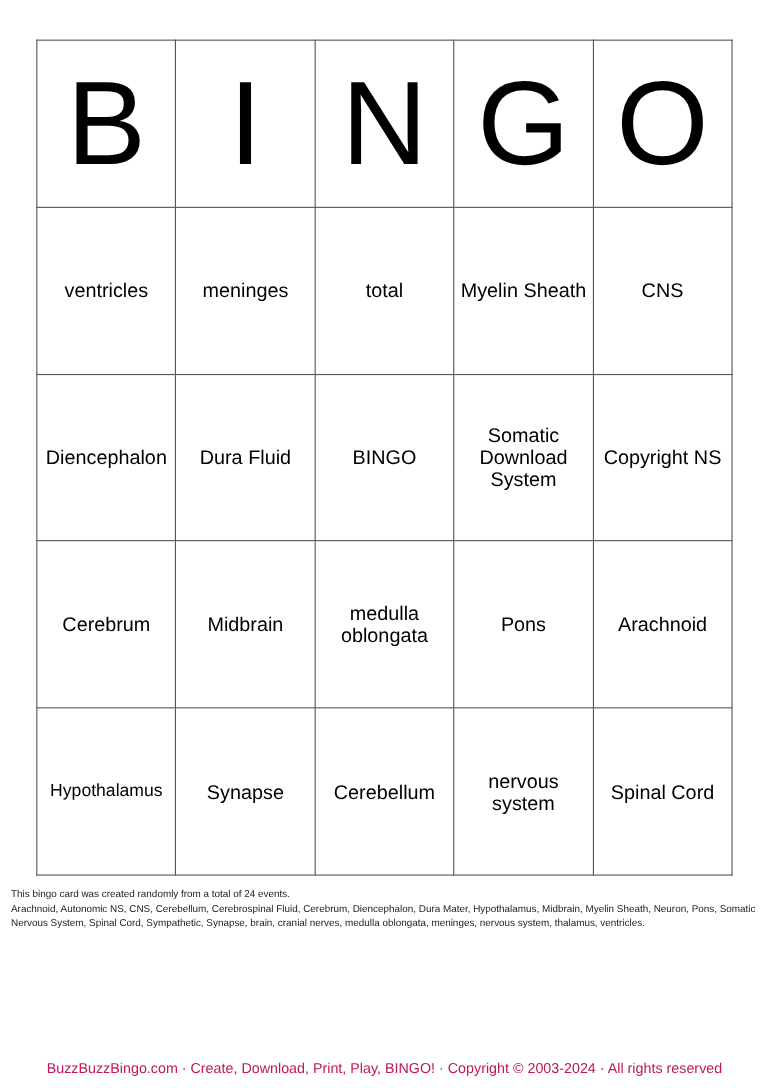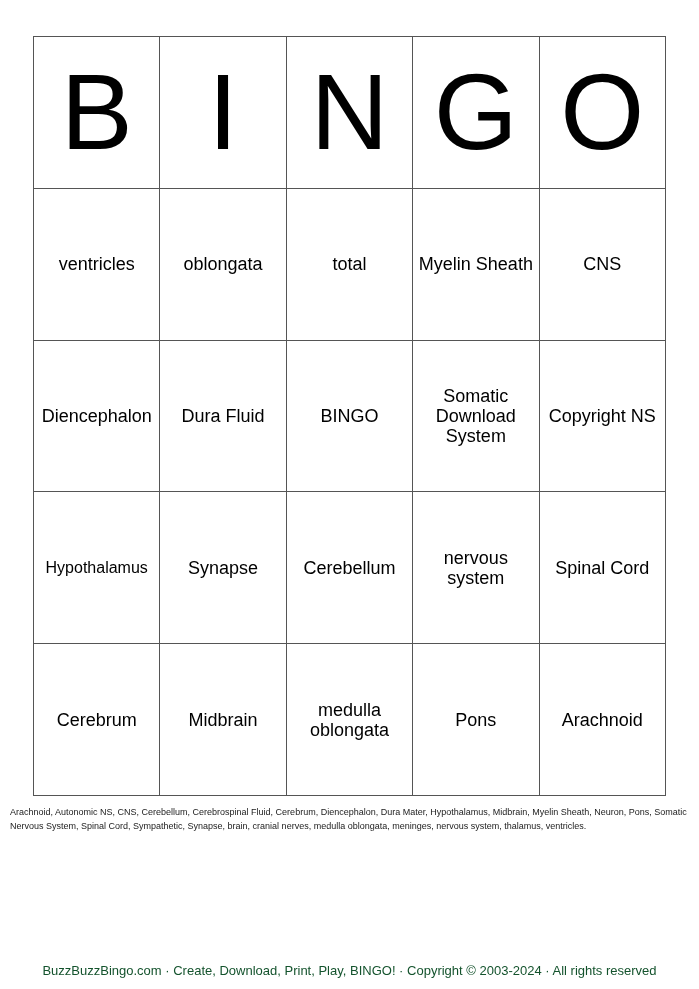--- a/index.html
+++ b/index.html
@@ -2,62 +2,63 @@
 <html><head>
 <meta charset="utf-8">
 <style>
   html, body { margin:0; padding:0; background:#fff; }
   body { width:699px; height:989px; position:relative; font-family:"Liberation Sans", sans-serif; color:#000; overflow:hidden; }
   .grid { position:absolute; left:33px; top:36px; width:633px; height:760px; border-collapse:collapse; table-layout:fixed; }
   .grid td { border:1px solid #555; width:126.6px; height:126.6px; text-align:center; vertical-align:middle; padding:0 2px; box-sizing:border-box; font-size:18px; line-height:20px; }
   .grid th { border:1px solid #555; height:126.6px; font-weight:normal; font-size:108px; line-height:108px; padding:0; box-sizing:border-box; }
   .grid td.small { font-size:16px; }
   .info { position:absolute; left:10px; top:806px; width:680px; font-size:9px; line-height:13.5px; color:#222; }
-  .footer { position:absolute; left:0; top:963px; width:699px; text-align:center; font-size:13px; color:#14532d; }
+  .footer { position:absolute; left:0; top:963px; width:699px; text-align:center; font-size:13px; color:#be185d; }
 </style>
 </head>
 <body>
 
 <table class="grid">
   <tbody>
       <tr>
     <th>B</th>
     <th>I</th>
     <th>N</th>
     <th>G</th>
     <th>O</th>
   </tr>
   <tr>
     <td>ventricles</td>
-    <td>oblongata</td>
+    <td>meninges</td>
     <td>total</td>
     <td>Myelin Sheath</td>
     <td>CNS</td>
   </tr>
   <tr>
     <td>Diencephalon</td>
     <td>Dura Fluid</td>
     <td>BINGO</td>
     <td>Somatic Download System</td>
     <td>Copyright NS</td>
   </tr>
   <tr>
+    <td>Cerebrum</td>
+    <td>Midbrain</td>
+    <td>medulla oblongata</td>
+    <td>Pons</td>
+    <td>Arachnoid</td>
+  </tr>
+  <tr>
     <td class="small">Hypothalamus</td>
     <td>Synapse</td>
     <td>Cerebellum</td>
     <td>nervous system</td>
     <td>Spinal Cord</td>
   </tr>
-  <tr>
-    <td>Cerebrum</td>
-    <td>Midbrain</td>
-    <td>medulla oblongata</td>
-    <td>Pons</td>
-    <td>Arachnoid</td>
-  </tr>
 </tbody>
   </table>
 
 <div class="info">
+  <div>This bingo card was created randomly from a total of 24 events.</div>
   <div>Arachnoid, Autonomic NS, CNS, Cerebellum, Cerebrospinal Fluid, Cerebrum, Diencephalon, Dura Mater, Hypothalamus, Midbrain, Myelin Sheath, Neuron, Pons, Somatic Nervous System, Spinal Cord, Sympathetic, Synapse, brain, cranial nerves, medulla oblongata, meninges, nervous system, thalamus, ventricles.</div>
 </div>
 
 <div class="footer">BuzzBuzzBingo.com · Create, Download, Print, Play, BINGO! · Copyright © 2003-2024 · All rights reserved</div>
 
 </body></html>

